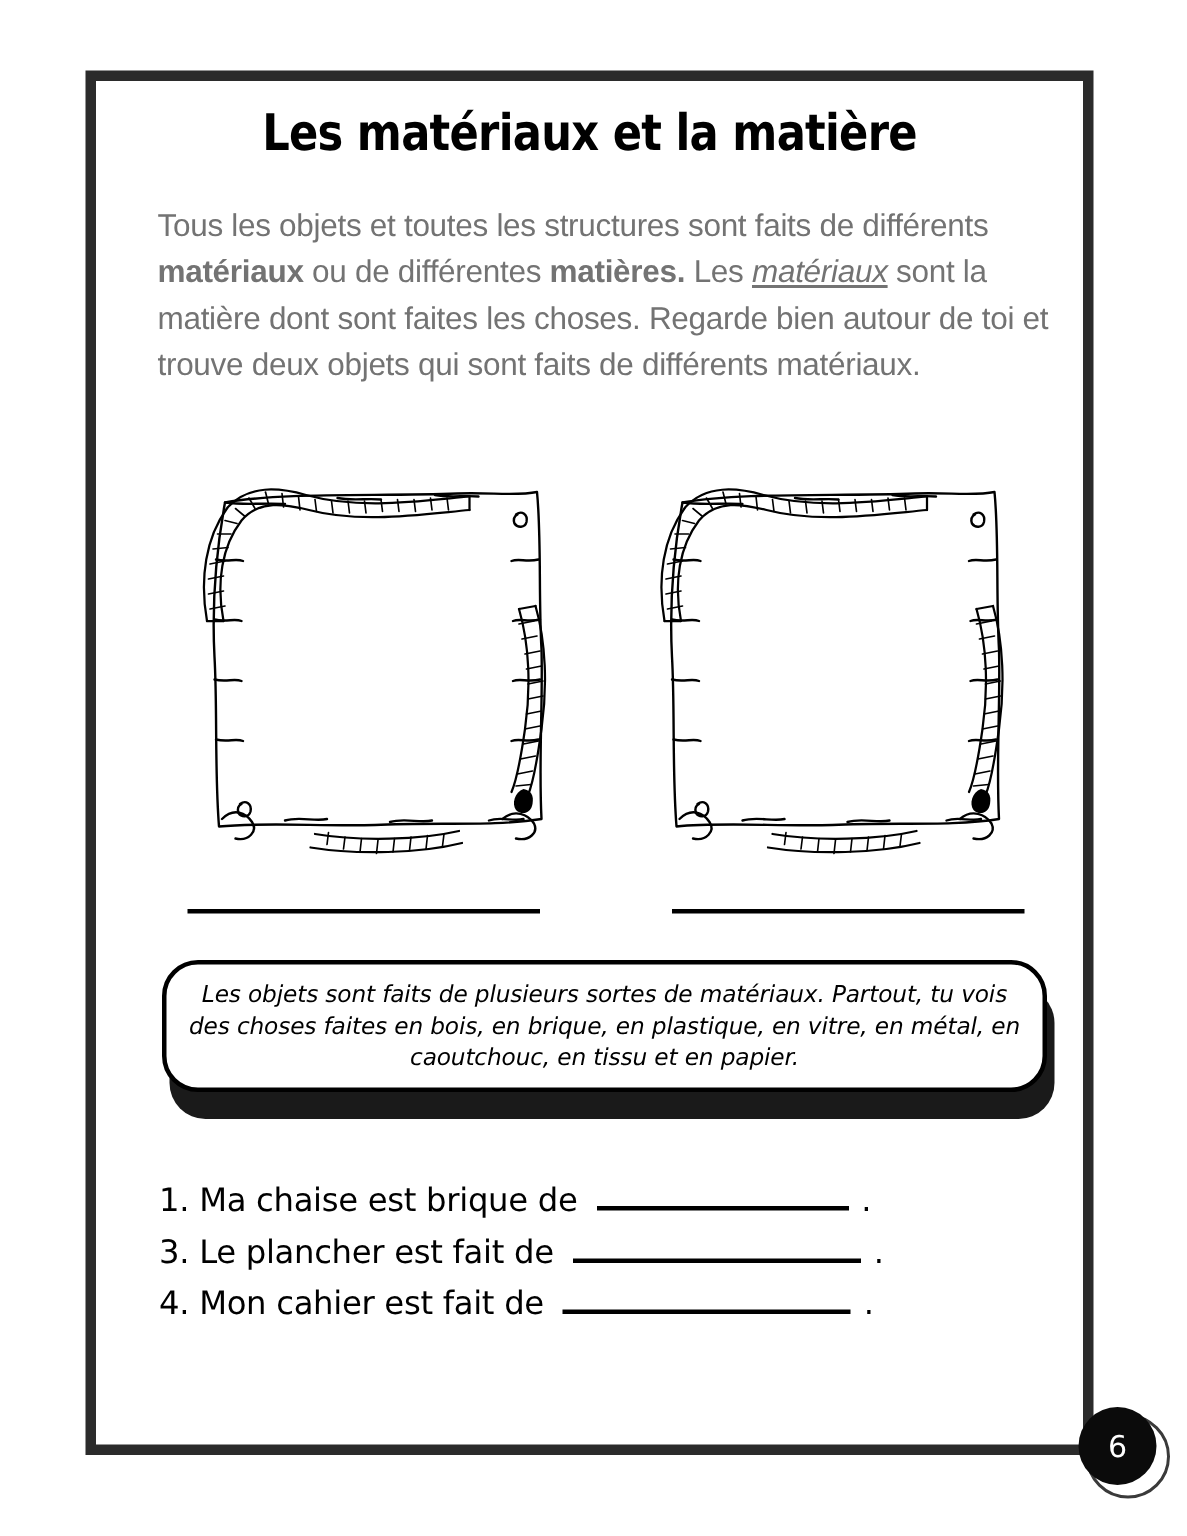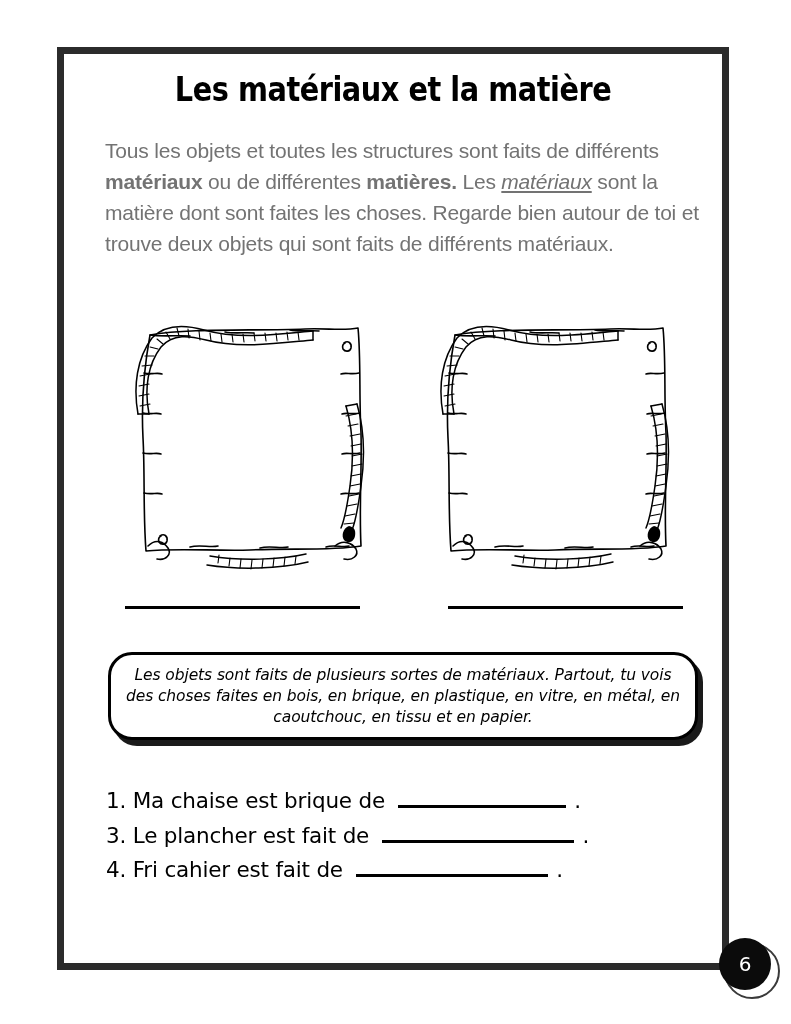--- a/index.html
+++ b/index.html
@@ -85,21 +85,21 @@
     left: 49px;
     top: 604px;
     width: 590px;
     height: 88px;
     background: #1a1a1a;
     border-radius: 24px;
   }
   #info-callout {
     position: absolute;
     left: 44px;
-    top: 598px;
+    top: 586px;
     width: 590px;
     height: 88px;
     background: #ffffff;
     border: 3px solid #000;
     border-radius: 24px;
     box-sizing: border-box;
     display: flex;
     align-items: center;
     justify-content: center;
   }
@@ -365,21 +365,21 @@
       <span>.</span>
     </div>
     <div class="question-row">
       <span>3.</span>
       <span>Le plancher est fait de</span>
       <span class="question-blank blank-3"></span>
       <span>.</span>
     </div>
     <div class="question-row">
       <span>4.</span>
-      <span>Fri cahier est fait de</span>
+      <span>Mon cahier est fait de</span>
       <span class="question-blank blank-4"></span>
       <span>.</span>
     </div>
   </div>
 
   <div id="page-number-badge-ring"></div>
   <div id="page-number-badge">
     <span id="page-number-text">6</span>
   </div>
 

